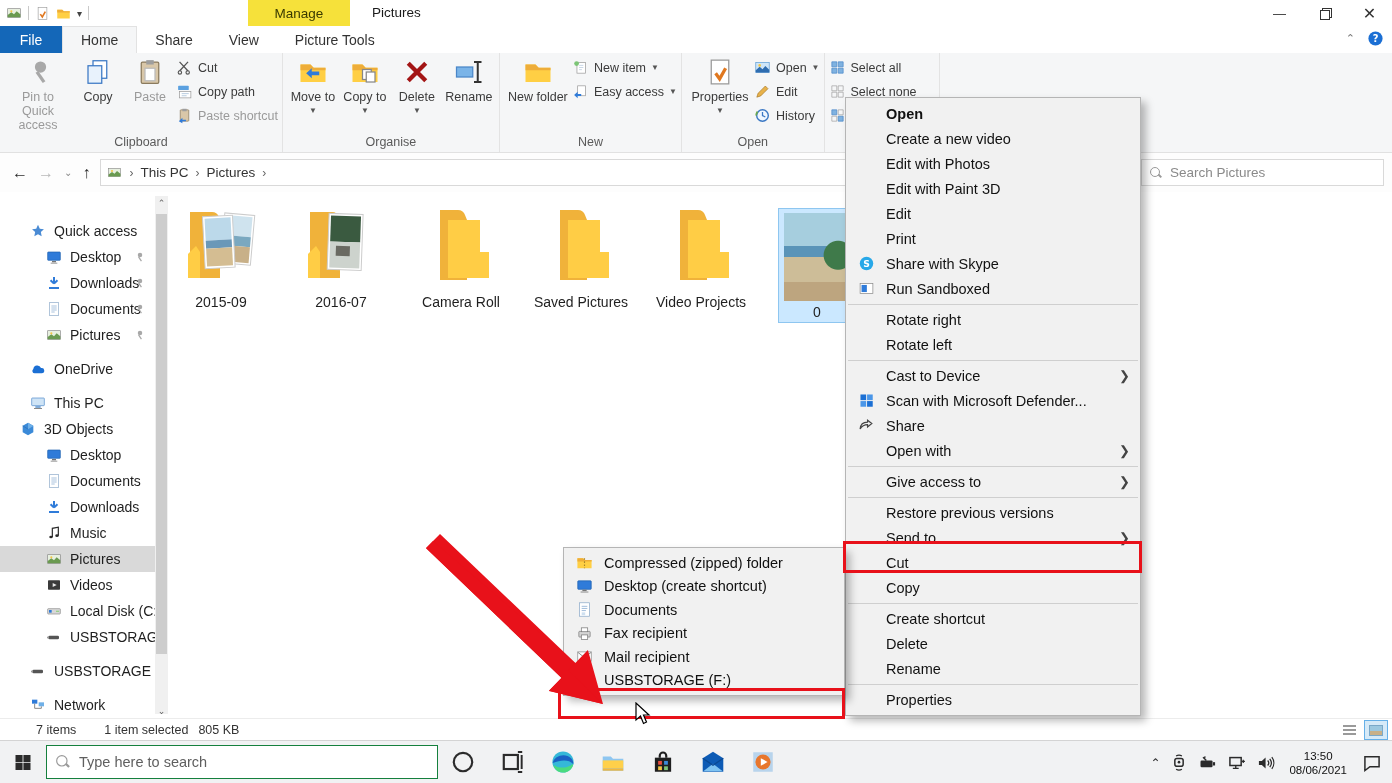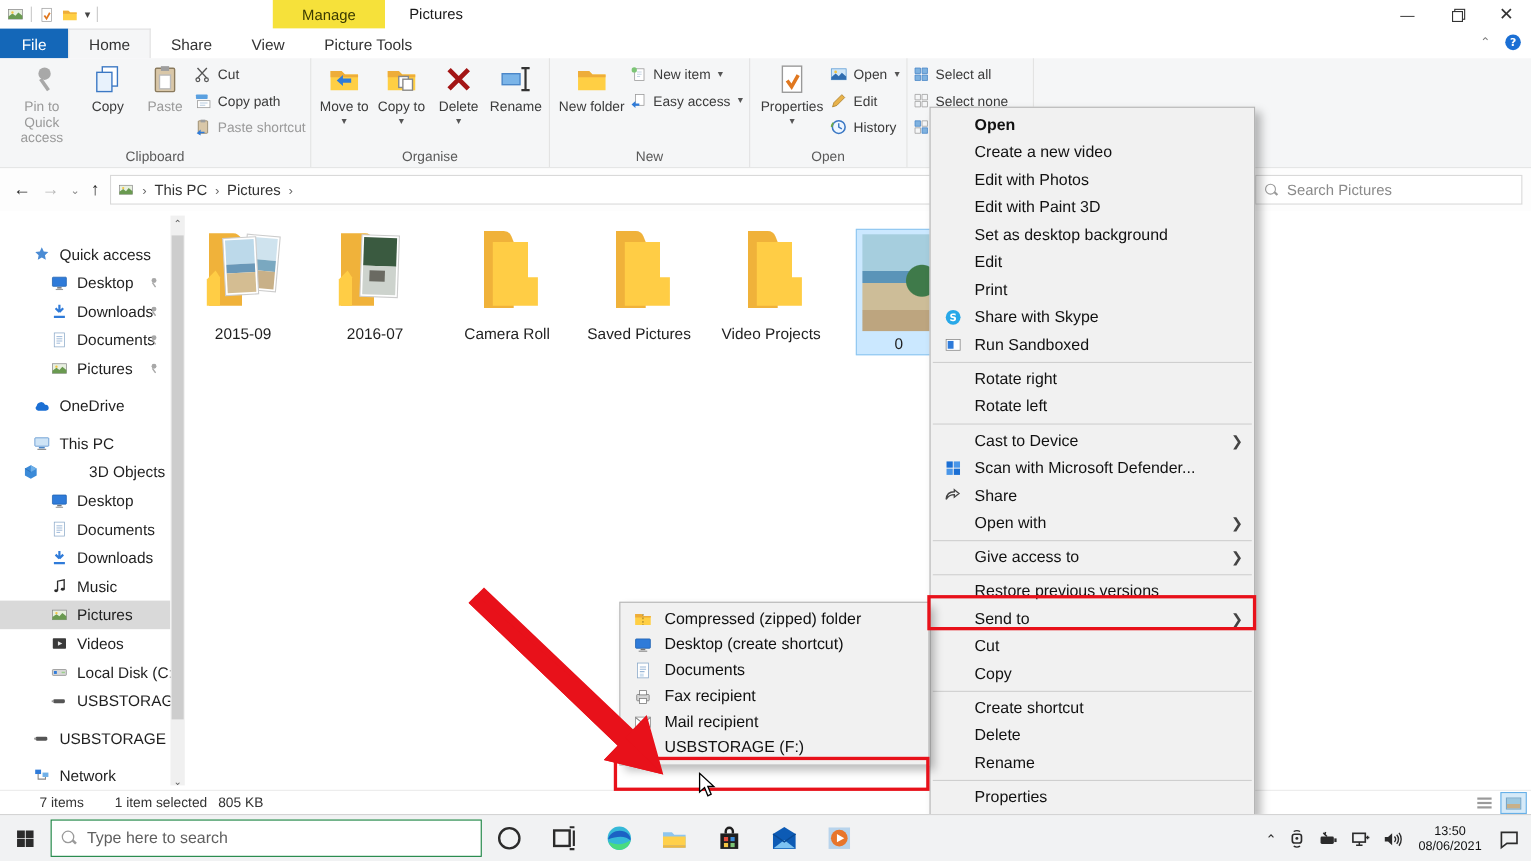--- a/index.html
+++ b/index.html
@@ -518,21 +518,21 @@
         <div class="side-item" style="padding-left: 30px;">
           <span class="ic" style="margin-right: 8px;">
             <svg width="16" height="16" viewBox="0 0 24 24">
               <rect x="2.5" y="4.5" width="19" height="11.5" rx="1" fill="#cfe4f6" stroke="#4a86c8"></rect>
               <rect x="8" y="17" width="8" height="2" fill="#4a86c8"></rect>
               <rect x="6" y="19.5" width="12" height="1.5" fill="#888"></rect>
             </svg>
           </span>
           <span class="lbl">This PC</span>
         </div>
-        <div class="side-item" style="padding-left: 20px; gap: 37px;">
+        <div class="side-item" style="padding-left: 20px;">
           <span class="ic" style="margin-right: 8px;">
             <svg width="16" height="16" viewBox="0 0 24 24">
               <path d="M12 2.8l8 4.4v9.6l-8 4.4-8-4.4V7.2z" fill="#3b8ad8"></path>
               <path d="M12 2.8v9.4l8-4.6" fill="#6fb0e8"></path>
               <path d="M12 12.2L4 7.2" stroke="#2a6cb0" fill="none"></path>
             </svg>
           </span>
           <span class="lbl">3D Objects</span>
         </div>
         <div class="side-item" style="padding-left: 46px;">
@@ -729,24 +729,20 @@
       <div class="mitem">
         <span class="noic"></span>
         <span>Edit with Photos</span>
       </div>
       <div class="mitem">
         <span class="noic"></span>
         <span>Edit with Paint 3D</span>
       </div>
       <div class="mitem">
         <span class="noic"></span>
-        <span>Set as desktop background</span>
-      </div>
-      <div class="mitem">
-        <span class="noic"></span>
         <span>Edit</span>
       </div>
       <div class="mitem">
         <span class="noic"></span>
         <span>Print</span>
       </div>
       <div class="mitem">
         <span class="mic">
           <span class="ic">
             <svg width="17" height="17" viewBox="0 0 24 24">

